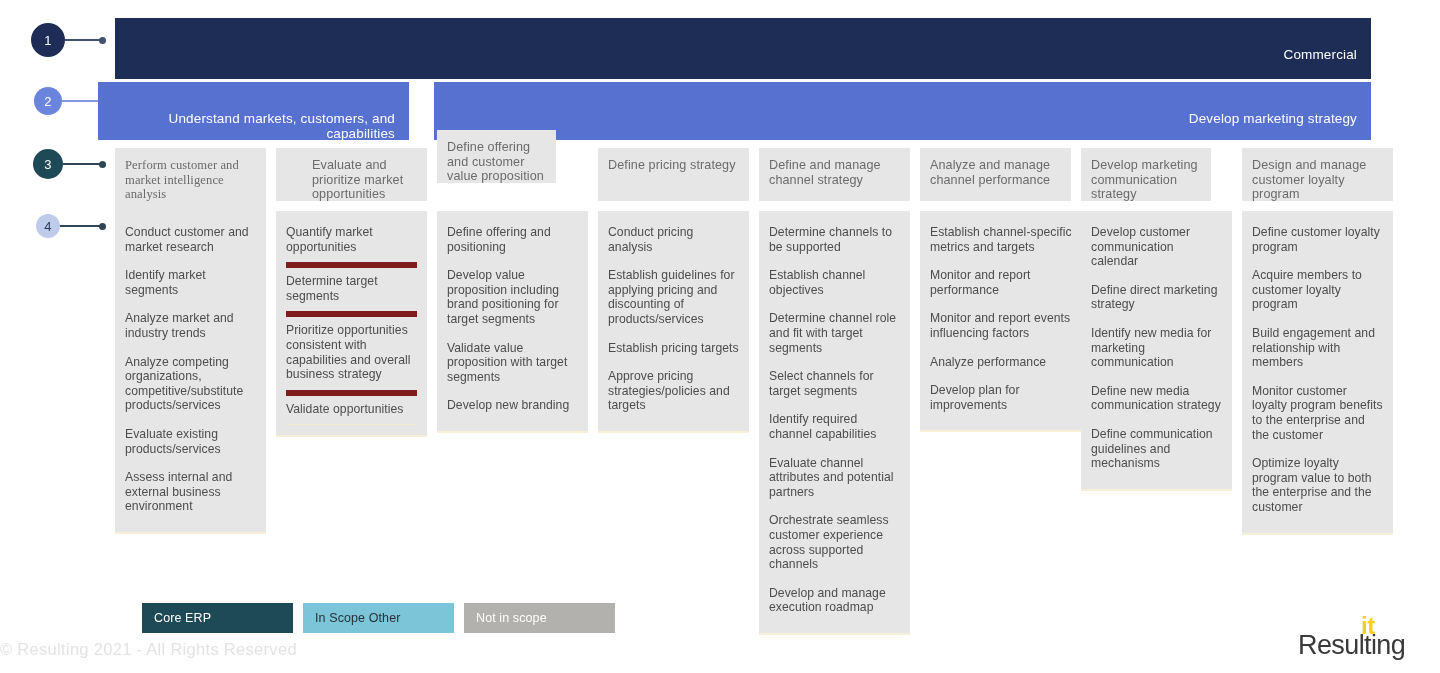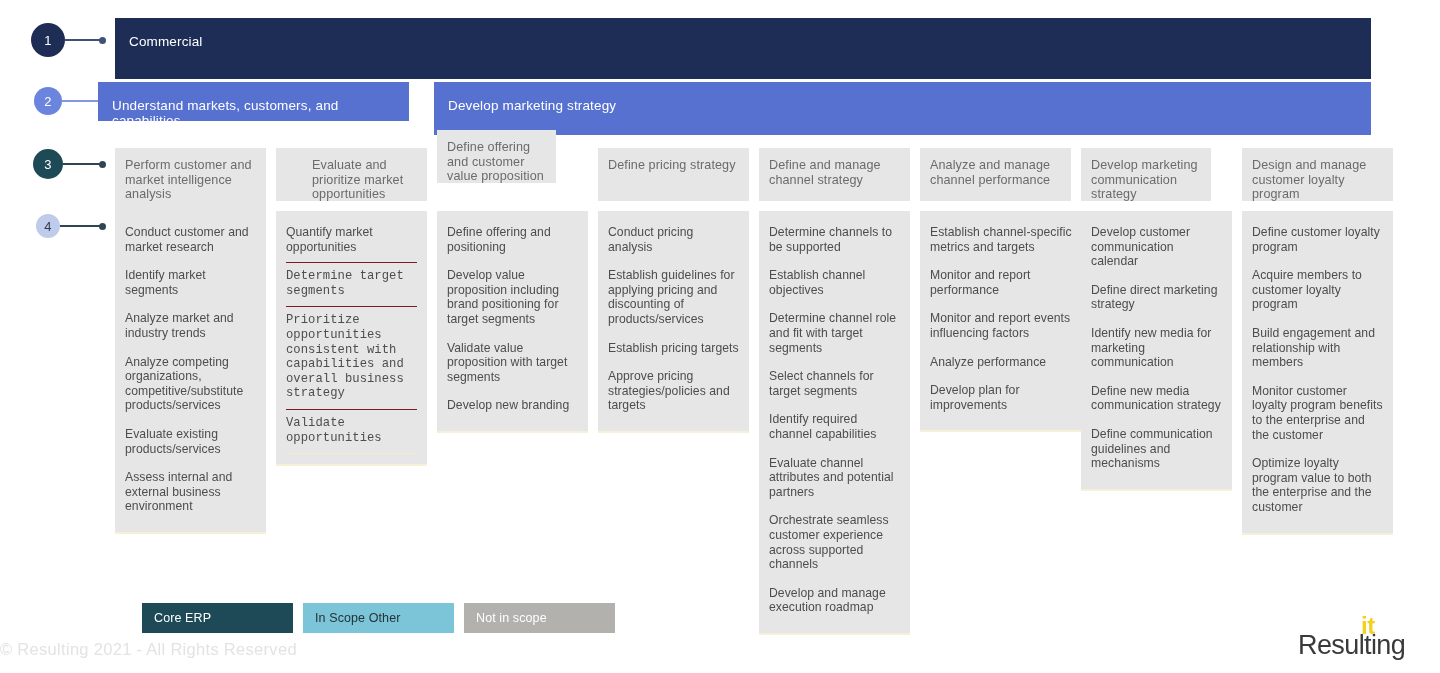--- a/index.html
+++ b/index.html
@@ -32,22 +32,23 @@
     position: absolute;
     width: 7px; height: 7px;
     border-radius: 50%;
   }
 
   
   .band {
     position: absolute;
     color: #ffffff;
     font-size: 13.5px;
-    padding: 16px 14px;
+    padding: 29px 14px;
     letter-spacing: .15px;
+    text-align: right;
   }
   .band-l1 { background: #1e2d56; }
   .band-l2 { background: #5771d1; }
 
   
   .l3-header {
     position: absolute;
     background: #e6e6e6;
     color: #6b6b6b;
     font-size: 12.6px;
@@ -63,22 +64,21 @@
     padding: 8px 10px 10px 10px;
   }
   .l4-item {
     color: #4d4d4d;
     font-size: 12.2px;
     line-height: 14.6px;
     padding: 6px 0 8px 0;
     letter-spacing: .05px;
   }
   .l4-stack.sep .l4-item + .l4-item {
-    border-top: 1px solid #7f1d1d;
-    font-family: Liberation Mono, monospace;
+    border-top: 6px solid #7f1d1d;
   }
   .l4-stack.sep .l4-item:last-child {
     border-bottom: 1px solid #f3eccd;
   }
   .l4-stack.underline {
     border-bottom: 2px solid #f7f0d6;
   }
 
   
   .legend-item {
@@ -154,21 +154,21 @@
   </div>
 
   <div id="level2-band-0" class="band band-l2" style="left:98px; top:82px; width:311px; height:39px;">
     <span>Understand markets, customers, and capabilities</span>
   </div>
   <div id="level2-band-1" class="band band-l2" style="left:434px; top:82px; width:937px; height:53px;">
     <span>Develop marketing strategy</span>
   </div>
 
   <div id="column-host">
-      <div class="l3-header" style="left: 115px; top: 148px; width: 151px; height: 71px;"><span>Perform customer and market intelligence analysis</span></div>
+      <div class="l3-header" style="left: 115px; top: 148px; width: 151px; height: 71px; font-family: Liberation Serif, serif;"><span>Perform customer and market intelligence analysis</span></div>
       <div class="l4-stack underline" style="left: 115px; top: 211px; width: 151px;">
         <div class="l4-item">Conduct customer and market research</div>
         <div class="l4-item">Identify market segments</div>
         <div class="l4-item">Analyze market and industry trends</div>
         <div class="l4-item">Analyze competing organizations, competitive/substitute products/services</div>
         <div class="l4-item">Evaluate existing products/services</div>
         <div class="l4-item">Assess internal and external business environment</div>
       </div>
       <div class="l3-header" style="left: 276px; top: 148px; width: 151px; height: 53px; padding-left: 36px;"><span>Evaluate and prioritize market opportunities</span></div>
       <div class="l4-stack underline sep" style="left: 276px; top: 211px; width: 151px;">

